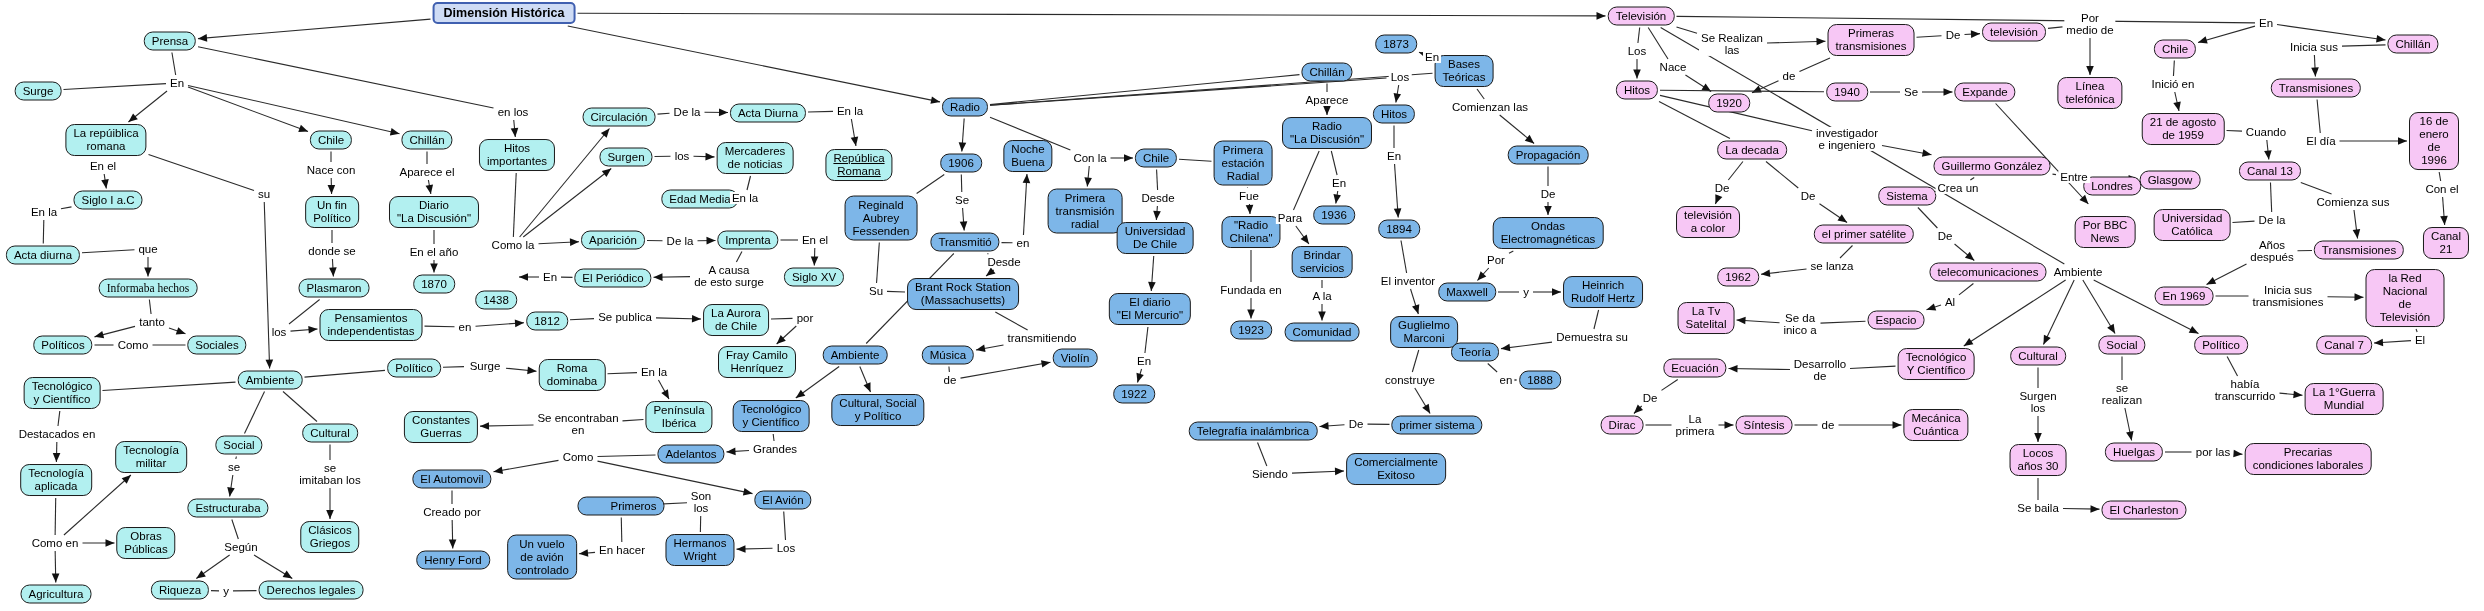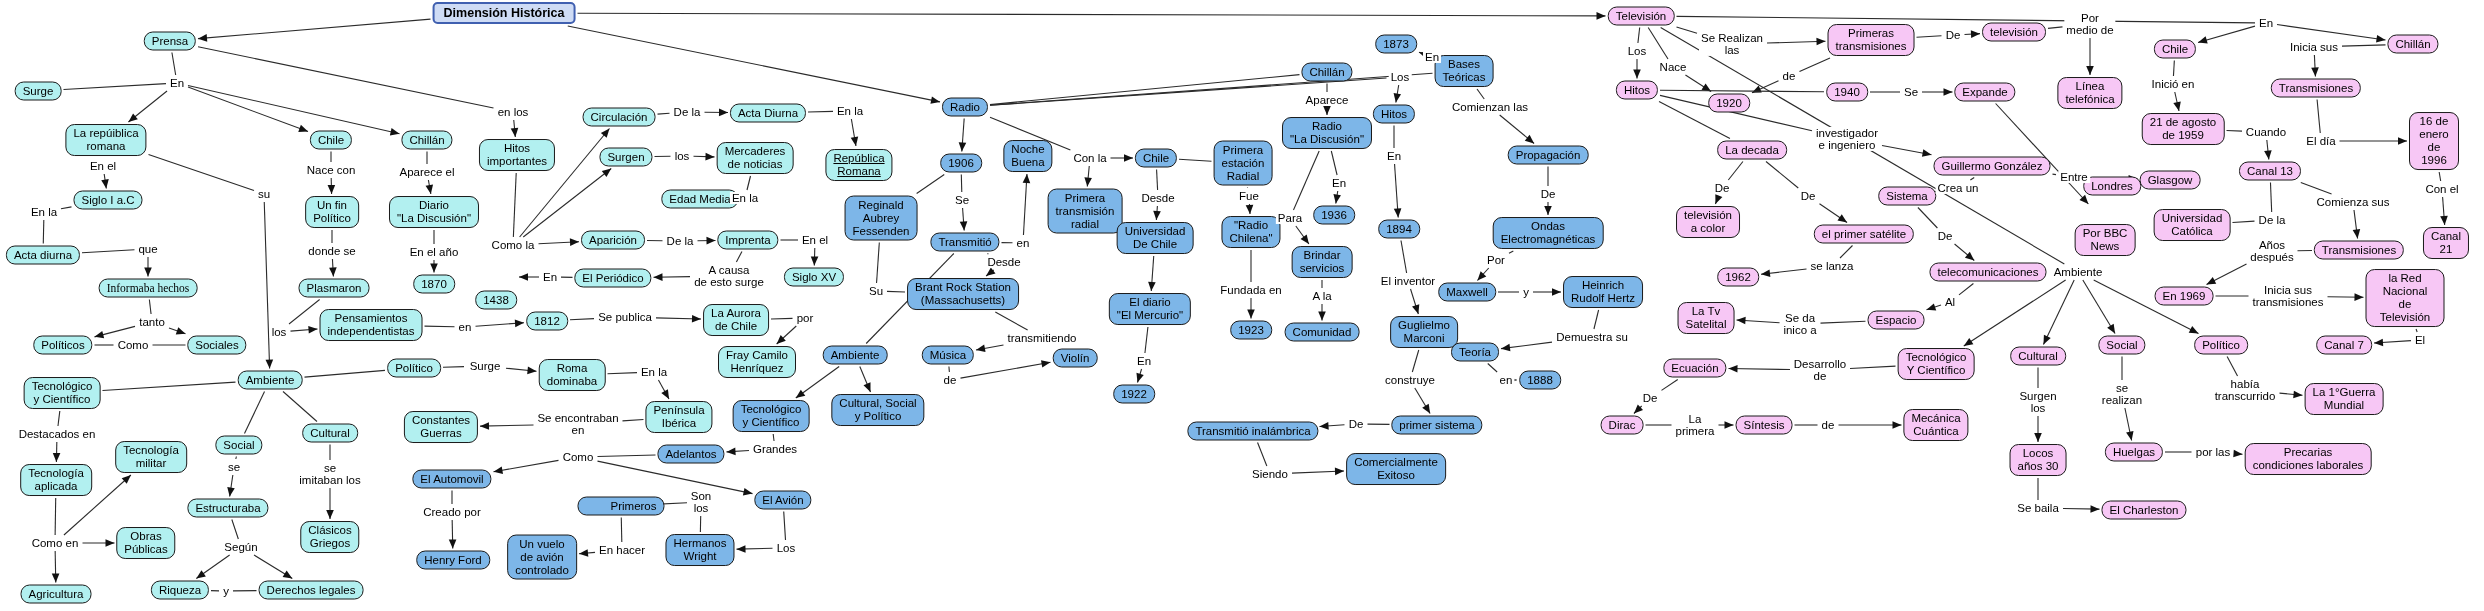--- a/index.html
+++ b/index.html
@@ -502,21 +502,21 @@
 "La Discusión"</div>
     <div class="node bl" style="left: 1334px; top: 215px;">1936</div>
     <div class="node bl" style="left: 1322px; top: 262px;">Brindar
 servicios</div>
     <div class="node bl" style="left: 1322px; top: 332px;">Comunidad</div>
     <div class="node bl" style="left: 1394px; top: 114px;">Hitos</div>
     <div class="node bl" style="left: 1399px; top: 229px;">1894</div>
     <div class="node bl" style="left: 1424px; top: 332px;">Guglielmo
 Marconi</div>
     <div class="node bl" style="left: 1437px; top: 425px;">primer sistema</div>
-    <div class="node bl" style="left: 1253px; top: 431px;">Transmitió inalámbrica</div>
+    <div class="node bl" style="left: 1253px; top: 431px;">Telegrafía inalámbrica</div>
     <div class="node bl" style="left: 1396px; top: 469px;">Comercialmente
 Exitoso</div>
     <div class="node bl" style="left: 1464px; top: 71px;">Bases
 Teóricas</div>
     <div class="node bl" style="left: 1396px; top: 44px;">1873</div>
     <div class="node bl" style="left: 1548px; top: 155px;">Propagación</div>
     <div class="node bl" style="left: 1548px; top: 233px;">Ondas
 Electromagnéticas</div>
     <div class="node bl" style="left: 1467px; top: 292px;">Maxwell</div>
     <div class="node bl" style="left: 1603px; top: 292px;">Heinrich
@@ -530,21 +530,21 @@
 transmisiones</div>
     <div class="node pk" style="left: 2014px; top: 32px;">televisión</div>
     <div class="node pk" style="left: 2090px; top: 93px;">Línea
 telefónica</div>
     <div class="node pk" style="left: 1847px; top: 92px;">1940</div>
     <div class="node pk" style="left: 1985px; top: 92px;">Expande</div>
     <div class="node pk" style="left: 1992px; top: 166px;">Guillermo González</div>
     <div class="node pk" style="left: 1907px; top: 196px;">Sistema</div>
     <div class="node pk" style="left: 2112px; top: 186px;">Londres</div>
     <div class="node pk" style="left: 2170px; top: 180px;">Glasgow</div>
-    <div class="node pk" style="left: 2105px; top: 240px;">Por BBC
+    <div class="node pk" style="left: 2105px; top: 232px;">Por BBC
 News</div>
     <div class="node pk" style="left: 1752px; top: 150px;">La decada</div>
     <div class="node pk" style="left: 1708px; top: 222px;">televisión
 a color</div>
     <div class="node pk" style="left: 1864px; top: 234px;">el primer satélite</div>
     <div class="node pk" style="left: 1738px; top: 277px;">1962</div>
     <div class="node pk" style="left: 1706px; top: 318px;">La Tv
 Satelital</div>
     <div class="node pk" style="left: 1896px; top: 320px;">Espacio</div>
     <div class="node pk" style="left: 1988px; top: 272px;">telecomunicaciones</div>

